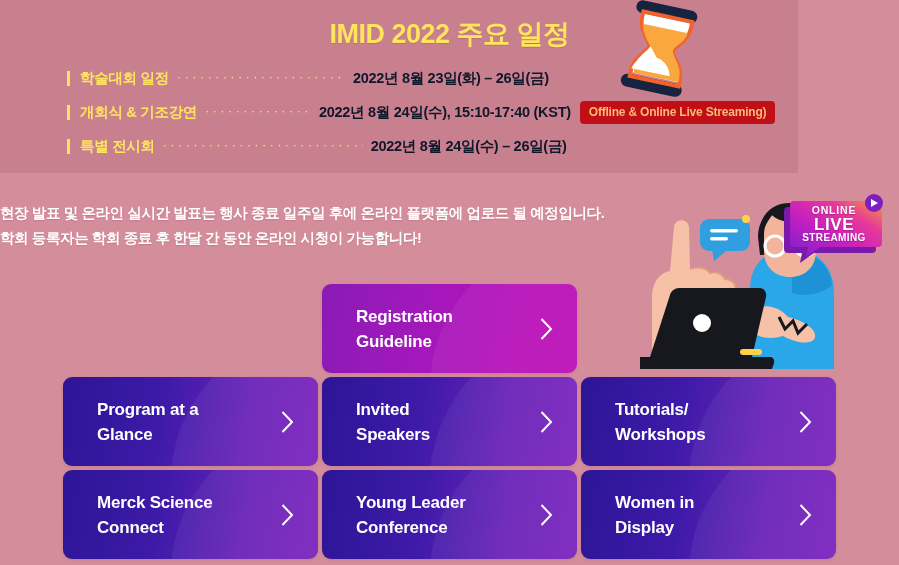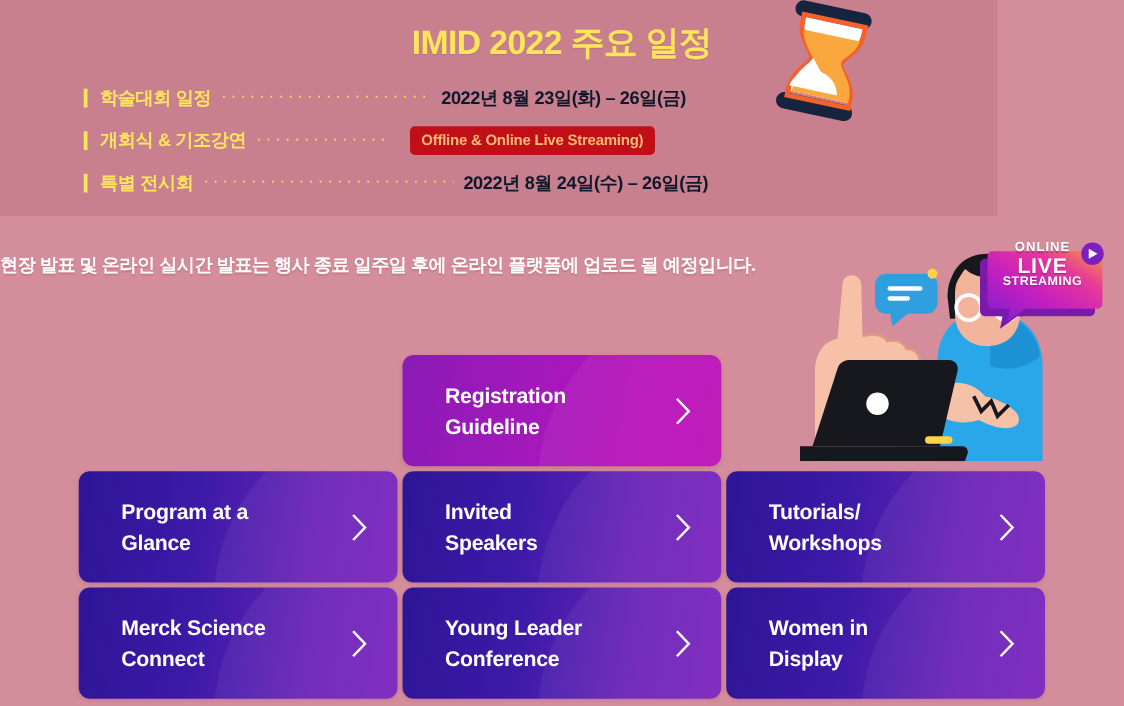--- a/index.html
+++ b/index.html
@@ -156,21 +156,21 @@
   
   #stream-badge {
     position: absolute;
     left: 784px;
     top: 20px;
     width: 104px;
     height: 72px;
   }
   #stream-badge .sb-text {
     position: absolute;
-    left: 10px; top: 0;
+    left: 10px; top: 12px;
     width: 80px;
     text-align: center;
     color: #ffffff;
     font-weight: bold;
     line-height: 1.03;
     text-shadow: 0 1px 1px rgba(80,10,60,.35);
   }
   #stream-badge .sb-l1 { font-size: 10.5px; letter-spacing: 0.8px; }
   #stream-badge .sb-l2 { font-size: 17px; letter-spacing: 0.6px; }
   #stream-badge .sb-l3 { font-size: 10px; letter-spacing: 0.4px; }
@@ -268,37 +268,39 @@
         <span class="sched-bar"></span>
         <span class="sched-label">학술대회 일정</span>
         <span class="sched-dots d1">··································</span>
         <span class="sched-value">2022년 8월 23일(화) – 26일(금)</span>
       </div>
 
       <div class="sched-row">
         <span class="sched-bar"></span>
         <span class="sched-label">개회식 &amp; 기조강연</span>
         <span class="sched-dots d2">··································</span>
+        <span class="sched-value">2022년 8월 24일(수), 15:10-17:40 (KST)</span>
         <span id="live-badge">Offline &amp; Online Live Streaming)</span>
       </div>
 
       <div class="sched-row">
         <span class="sched-bar"></span>
         <span class="sched-label">특별 전시회</span>
         <span class="sched-dots d3">··········································</span>
         <span class="sched-value">2022년 8월 24일(수) – 26일(금)</span>
       </div>
 
     </div>
   </div>
 
   <div id="lower">
 
     <div id="notice">
       <div>현장 발표 및 온라인 실시간 발표는 행사 종료 일주일 후에 온라인 플랫폼에 업로드 될 예정입니다.</div>
+      <div>학회 등록자는 학회 종료 후 한달 간 동안 온라인 시청이 가능합니다!</div>
     </div>
 
     <svg id="illustration" viewBox="0 0 230 180">
 
       <path d="M12 182 L12 108 c0 -14 7 -24 18 -26 l4 -44 c1 -9 14 -9 15 0 l1 42 c9 -3 17 -1 20 4 c7 -2 13 1 15 6 c6 0 11 4 11 11 l0 36 c0 22 -14 35 -34 35 z" fill="#f7c1a8"></path>
       <path d="M50 80 c9 -3 17 -1 20 4 c7 -2 13 1 15 6 c6 0 11 4 11 11" fill="none" stroke="#e09a7e" stroke-width="2"></path>
 
       <g>
         <rect x="60" y="30" width="50" height="32" rx="9" fill="#2f9fe0"></rect>
         <path d="M72 60 l2 12 l12 -10 z" fill="#2f9fe0"></path>

